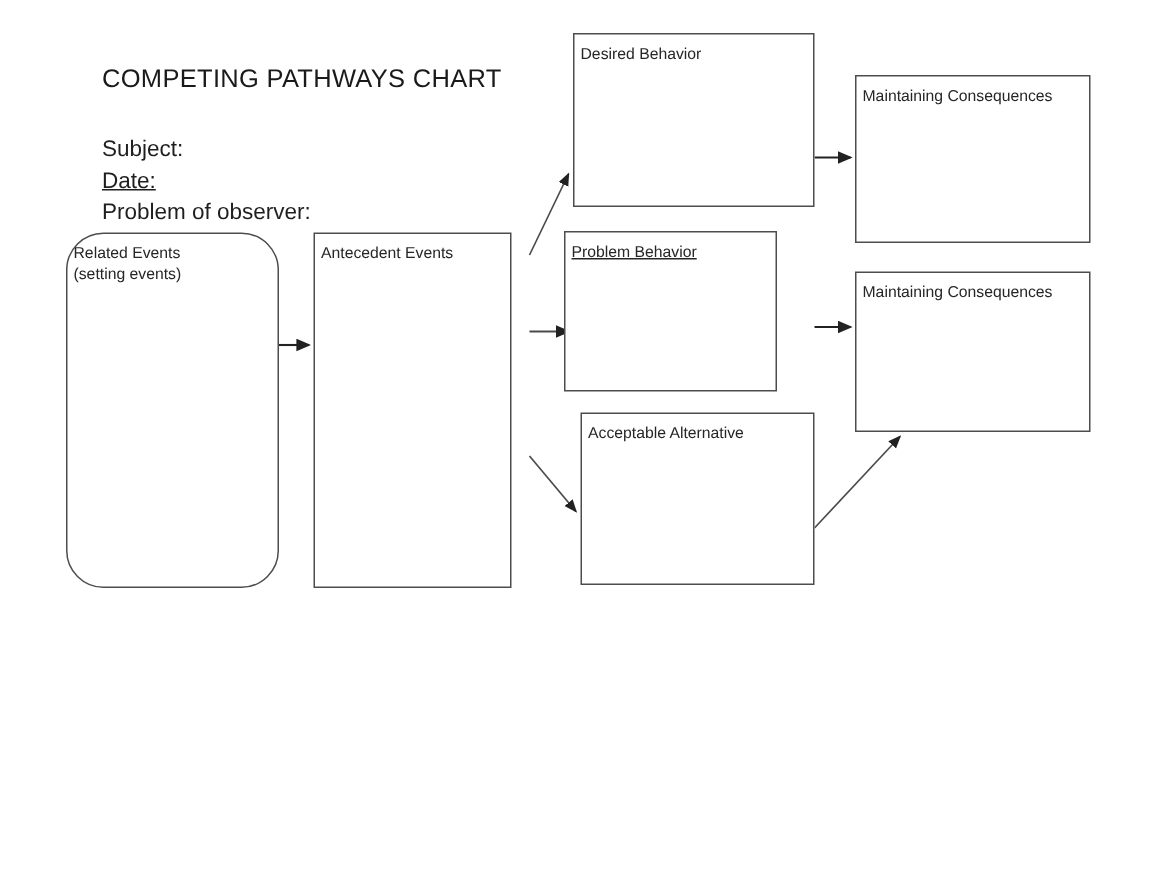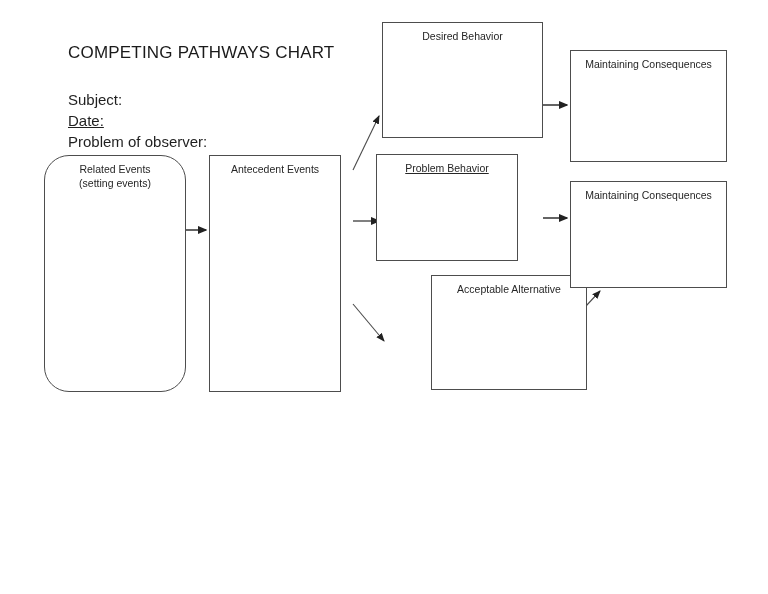--- a/index.html
+++ b/index.html
@@ -52,33 +52,32 @@
 
   .node {
     position: absolute;
     box-sizing: border-box;
     border: 1.3px solid #4d4d4d;
     background: #ffffff;
     padding-top: 6px;
   }
   .node-label {
     display: block;
-    text-align: center;
     font-size: 10.5px;
     line-height: 14px;
     color: #262626;
     padding: 0 4px;
     white-space: pre-line;
   }
 
   .node-related      { left: 44px;  top: 155px; width: 142px; height: 237px; border-radius: 25px; }
   .node-antecedent   { left: 209px; top: 155px; width: 132px; height: 237px; }
   .node-desired      { left: 382px; top: 22px;  width: 161px; height: 116px; }
   .node-problem      { left: 376px; top: 154px; width: 142px; height: 107px; text-decoration: underline; }
-  .node-acceptable   { left: 387px; top: 275px; width: 156px; height: 115px; margin-left: 44px; }
+  .node-acceptable   { left: 387px; top: 275px; width: 156px; height: 115px; }
   .node-mc-top       { left: 570px; top: 50px;  width: 157px; height: 112px; }
   .node-mc-bottom    { left: 570px; top: 181px; width: 157px; height: 107px; }
 </style>
 </head>
 <body>
 
 <div id="page">
 
   <svg id="svg-layer" viewBox="0 0 768 594" xmlns="http://www.w3.org/2000/svg">
     <defs>

